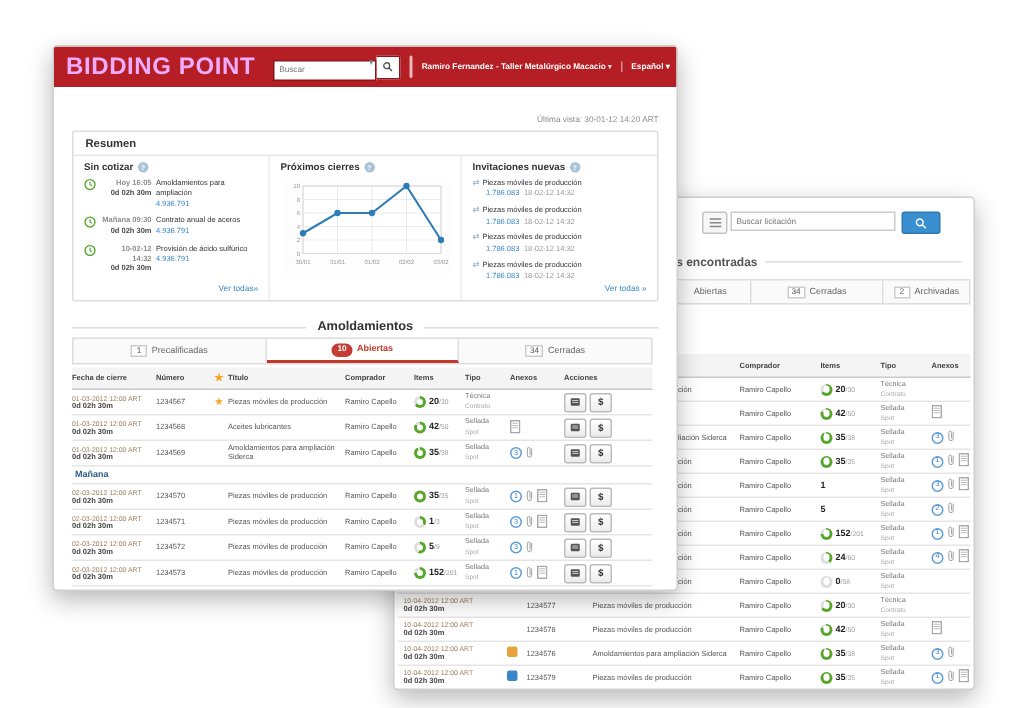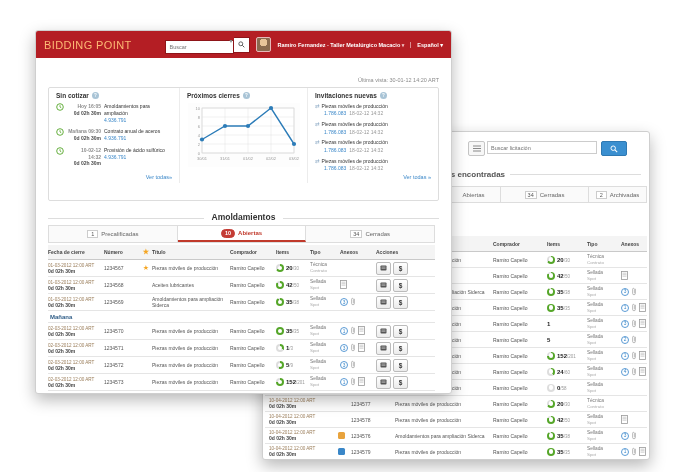--- a/index.html
+++ b/index.html
@@ -11,21 +11,21 @@
   .back{left:262px;top:131px;width:386px;height:327px;z-index:1}
 
   
   .bar1{height:15px;background:#b41e24;border-bottom:1px solid #97181c;display:flex;
     align-items:center;justify-content:space-between;padding:0 8px}
   .logo{color:#fff;font-weight:bold;font-size:8px;letter-spacing:.3px}
   .toplinks{font-size:5px;color:#f6d9d9;display:flex;gap:4px}
   .toplinks span{color:#fbe9e9}
   .toplinks span+span{border-left:1px solid #d98f92;padding-left:4px}
   .bar2{height:27px;background:#b41e24;display:flex;align-items:center;padding:0 8px;gap:6px}
-  .bp{color:#fdba74;font-size:11px;font-weight:normal;letter-spacing:.4px;white-space:nowrap}
+  .bp{color:#f0abfc;font-size:16px;font-weight:bold;letter-spacing:.4px;white-space:nowrap}
   .spacer{flex:1}
   .srch{display:flex;align-items:center}
   .srch .inwrap{position:relative}
   .srch input{width:54px;height:12px;border:1px solid #8e1519;font-size:5.5px;padding:0 10px 0 3px;
     font-family:"Liberation Sans",sans-serif;color:#555}
   .srch .caret{position:absolute;right:2px;top:2px;font-size:6px;color:#888}
   .sbtn{width:15px;height:14px;background:#fff;border:1px solid #8e1519;border-left:none;display:flex;
     align-items:center;justify-content:center;color:#555}
   .avatar{width:13px;height:13px;border-radius:2px;border:1px solid #e5b9b9;
     background:radial-gradient(circle at 50% 35%, #e8c49a 0 35%, #8a6a4f 36% 100%)}
@@ -574,20 +574,21 @@
       </span>
       <span class="lang">
         <span>Español</span>
         <span class="caret">▾</span>
       </span>
     </div>
 
     <div class="lastvisit">Última vista: 30-01-12 14:20 ART</div>
 
     <div class="panel">
+      <div class="panel-h">Resumen</div>
       <div class="cols">
         <div class="col col1">
           <div class="coltitle">
             <span>Sin cotizar</span>
             <span class="help">?</span>
           </div>
           <div>
               <div class="sc-item">
     <svg width="8" height="8" viewBox="0 0 8 8">
       <circle cx="4" cy="4" r="3.3" fill="none" stroke="#55a629" stroke-width="0.9"></circle>

